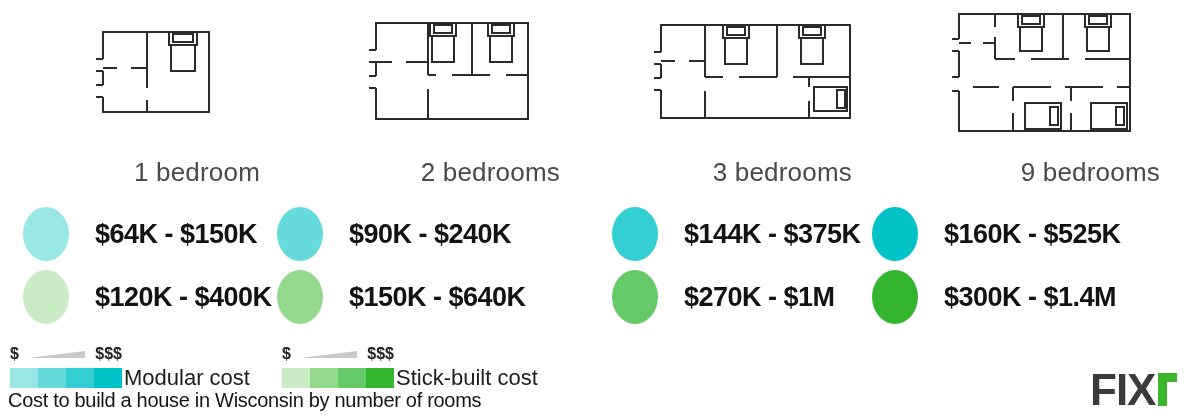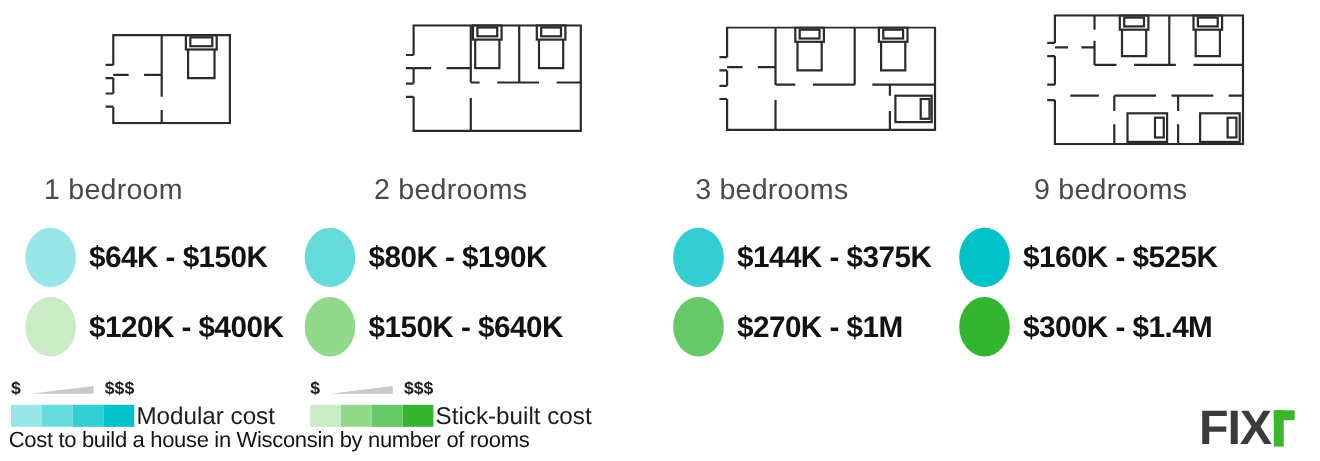--- a/index.html
+++ b/index.html
@@ -1,21 +1,21 @@
 <!DOCTYPE html>
 <html><head>
 <meta charset="utf-8">
 <style>
   html,body{margin:0;padding:0;background:#fff;}
   .stage{position:relative;width:1200px;height:419px;background:#ffffff;overflow:hidden;
          font-family:"Liberation Sans","DejaVu Sans",sans-serif;}
   .plan{position:absolute;}
-  .plan-label{position:absolute;width:220px;text-align:left;font-size:26px;
+  .plan-label{position:absolute;width:220px;text-align:right;font-size:26px;
               color:#4a4a4b;letter-spacing:0.2px;}
-  .cost-cell{position:absolute;height:56px;display:flex;align-items:center;gap:12px;}
+  .cost-cell{position:absolute;height:56px;display:flex;align-items:center;gap:26px;}
   .dot{width:46px;height:54px;border-radius:50%;flex:0 0 auto;}
   .cost-text{font-size:27px;font-weight:bold;color:#121212;letter-spacing:-0.5px;white-space:nowrap;}
   .legend-group{position:absolute;top:346px;}
   .lg-top{display:flex;justify-content:space-between;align-items:flex-end;width:112px;
           font-size:16px;font-weight:bold;color:#222;line-height:16px;}
   .lg-top svg{margin-bottom:3px;}
   .lg-bottom{display:flex;align-items:center;gap:2px;margin-top:3px;}
   .scale-bar{display:flex;width:112px;height:20px;}
   .scale-seg{width:28px;height:20px;}
   .lg-label{font-size:22px;color:#1c1c1c;white-space:nowrap;}
@@ -113,21 +113,21 @@
   <div class="plan-label" style="left:340px;top:157px">2 bedrooms</div>
   <div class="plan-label" style="left:632px;top:157px">3 bedrooms</div>
   <div class="plan-label" style="left:940px;top:157px">9 bedrooms</div>
 
   <div class="cost-cell" style="left:23px;top:206px">
     <span class="dot" style="background: rgb(153, 230, 230);"></span>
     <span class="cost-text">$64K - $150K</span>
   </div>
   <div class="cost-cell" style="left:277px;top:206px">
     <span class="dot" style="background: rgb(102, 219, 219);"></span>
-    <span class="cost-text">$80K - $190K</span>
+    <span class="cost-text">$90K - $240K</span>
   </div>
   <div class="cost-cell" style="left:612px;top:206px">
     <span class="dot" style="background: rgb(51, 206, 209);"></span>
     <span class="cost-text">$144K - $375K</span>
   </div>
   <div class="cost-cell" style="left:872px;top:206px">
     <span class="dot" style="background: rgb(0, 194, 199);"></span>
     <span class="cost-text">$160K - $525K</span>
   </div>
 

